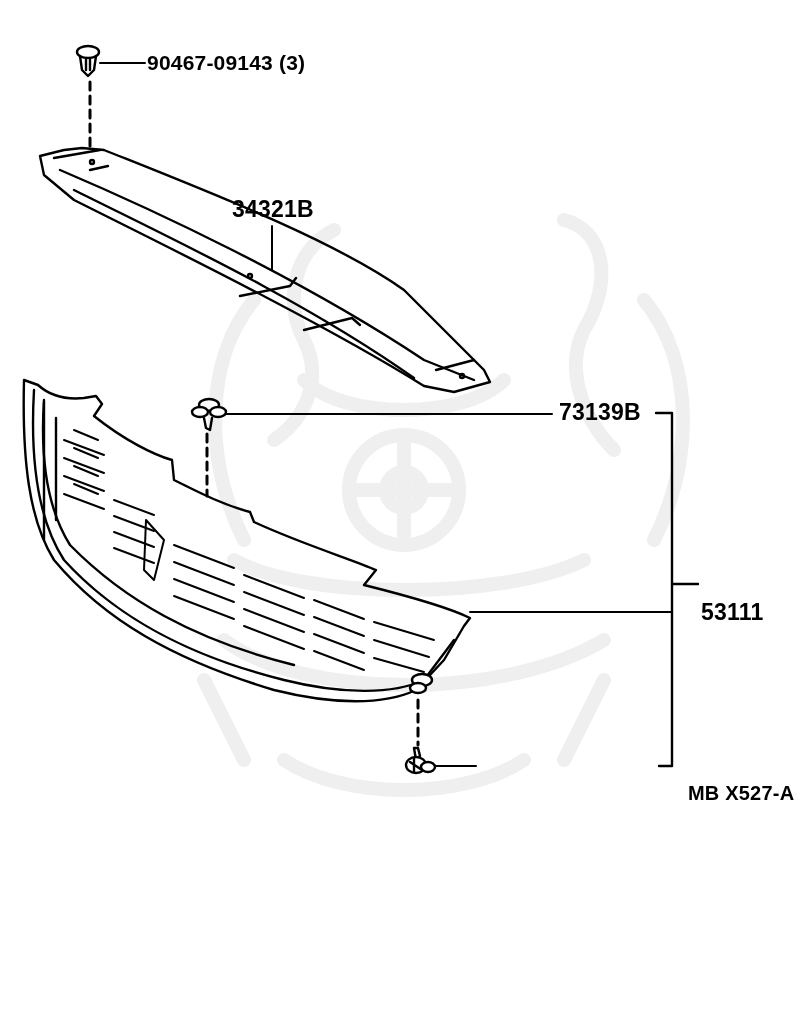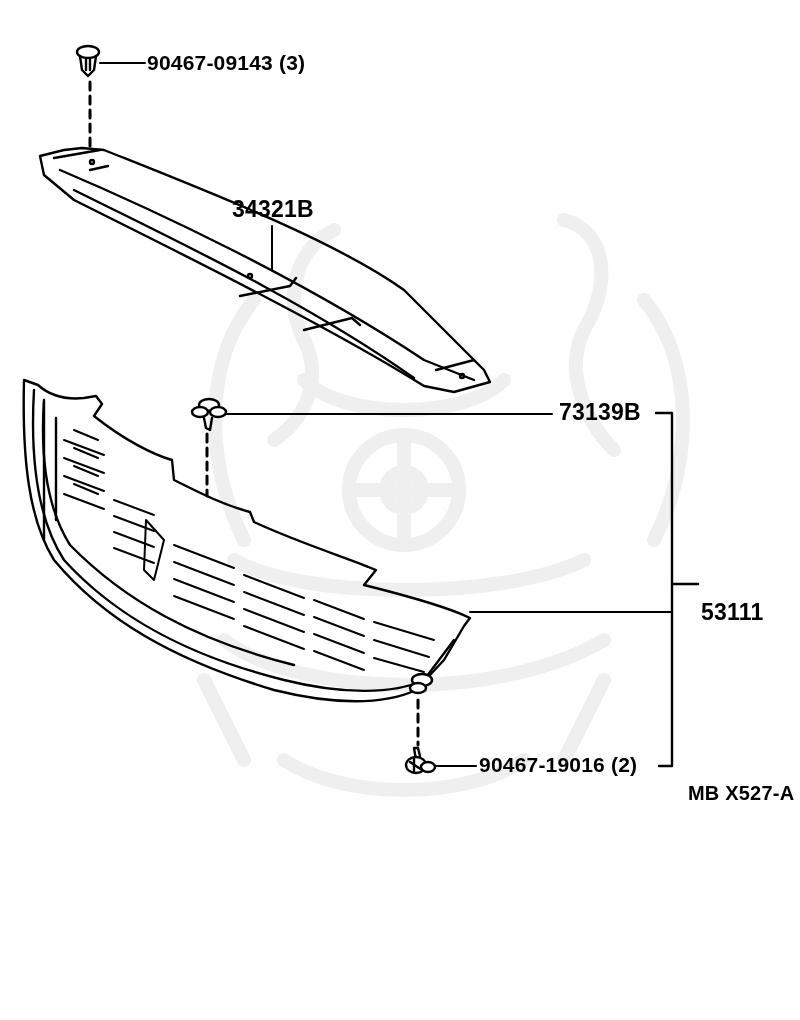--- a/index.html
+++ b/index.html
@@ -145,16 +145,15 @@
         <path d="M652 413 L668 413 L668 766 L655 766"></path>
         <path d="M668 584 L694 584"></path>
       </g>
     </g>
   </svg>
 
   <span class="callout" id="lbl-90467-09143">90467-09143 (3)</span>
   <span class="callout big" id="lbl-53114b">34321B</span>
   <span class="callout big" id="lbl-53115b">73139B</span>
   <span class="callout big" id="lbl-53111">53111</span>
-  <span class="callout" id="lbl-90467-19016">90467-19016 (2)</span>
   <span class="callout" id="lbl-figure-code">MB X527-A</span>
 
 </div>
 
 </body></html>

